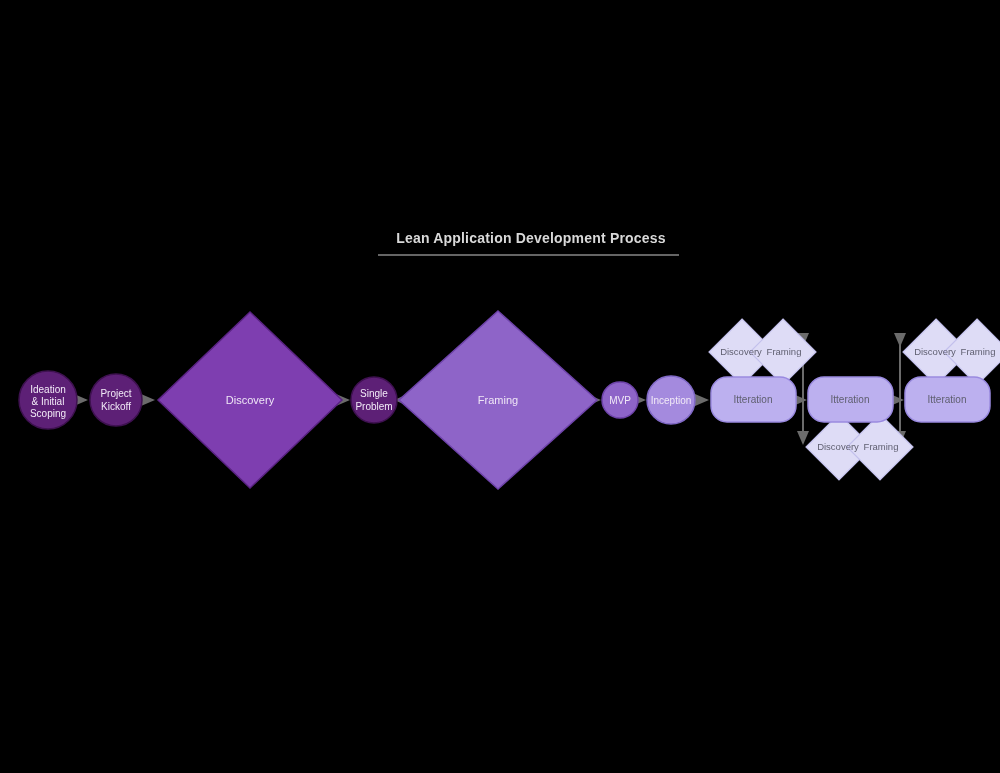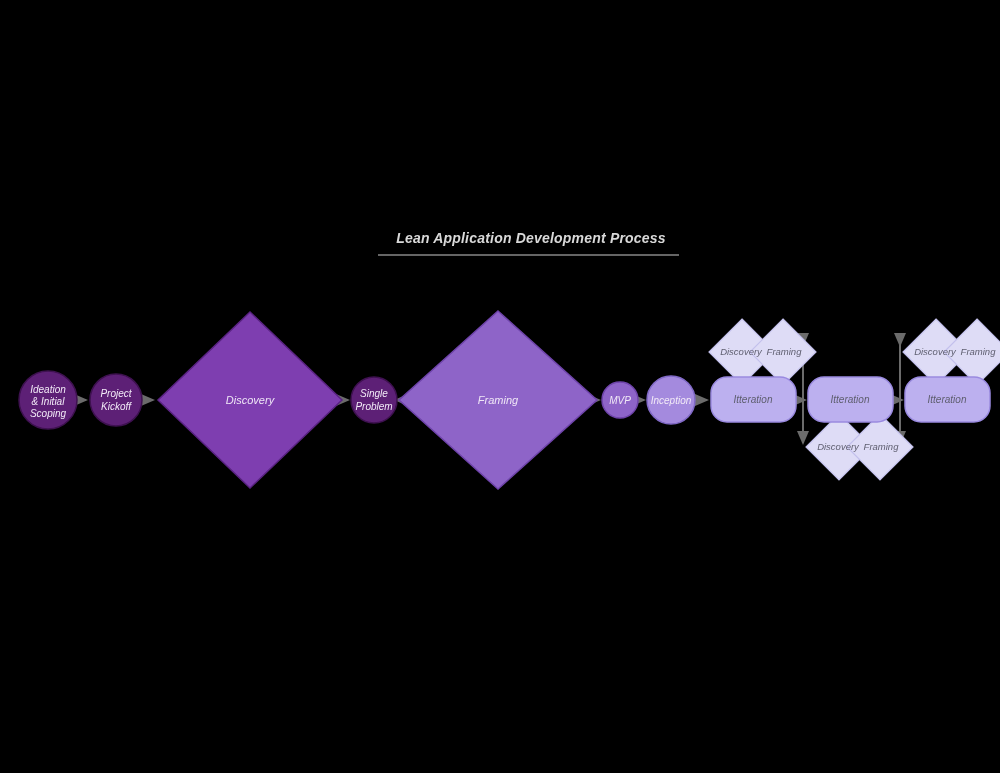--- a/index.html
+++ b/index.html
@@ -12,21 +12,20 @@
     width: 1000px;
     height: 773px;
     overflow: hidden;
     font-family: "Liberation Sans", sans-serif;
   }
   #stage {
     position: relative;
     width: 1000px;
     height: 773px;
     background: #000000;
-    font-style: italic;
   }
   svg#diagram {
     position: absolute;
     left: 0;
     top: 0;
     width: 1000px;
     height: 773px;
     display: block;
   }
   .node-label {

